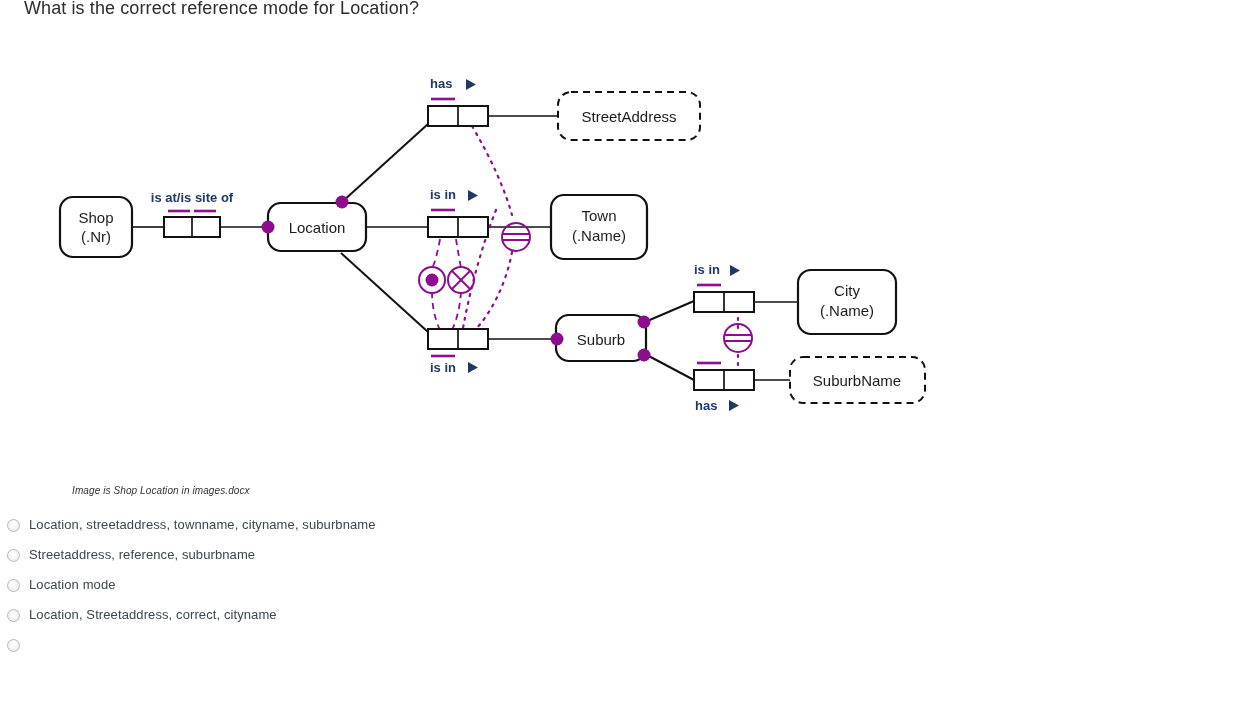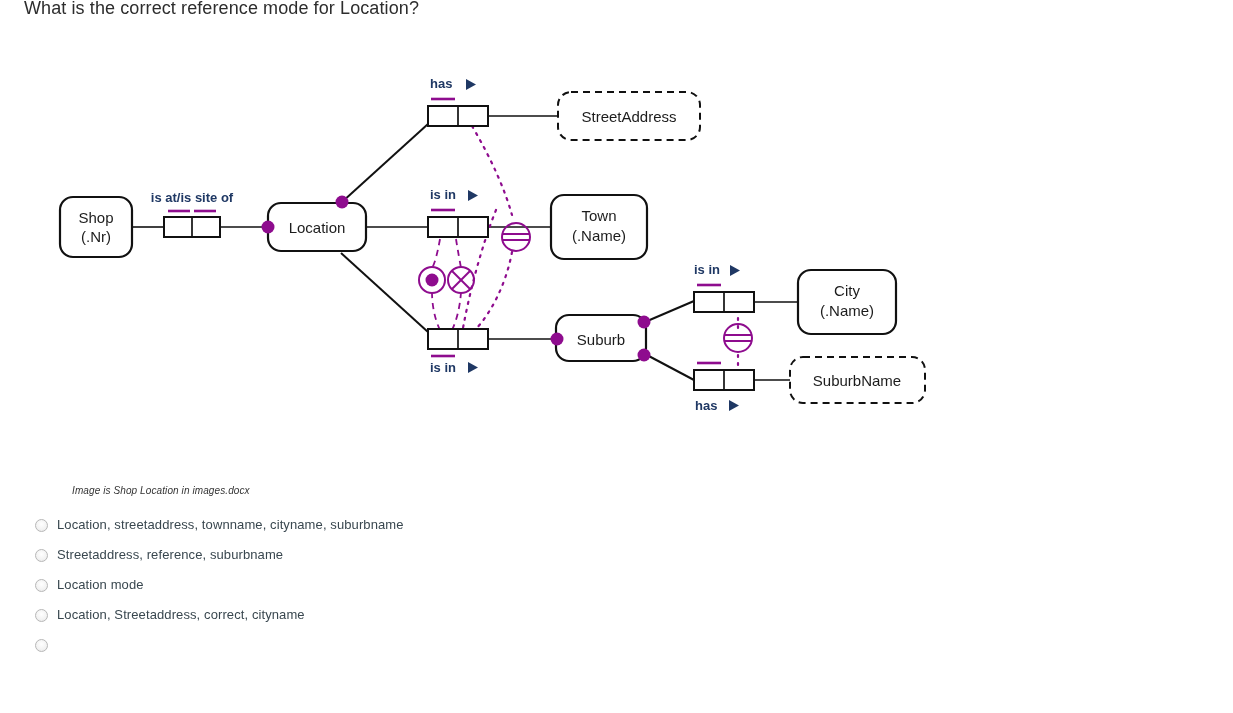--- a/index.html
+++ b/index.html
@@ -46,21 +46,21 @@
     font-size: 10px;
     font-style: italic;
     color: #333333;
     letter-spacing: .1px;
     margin-left: 48px;
   }
 
   
   #options-list {
     position: absolute;
-    left: 35px;
+    left: 7px;
     top: 510px;
     width: 640px;
     text-align: center;
   }
   .option-row {
     display: flex;
     align-items: center;
     height: 30px;
     gap: 9px;
   }

